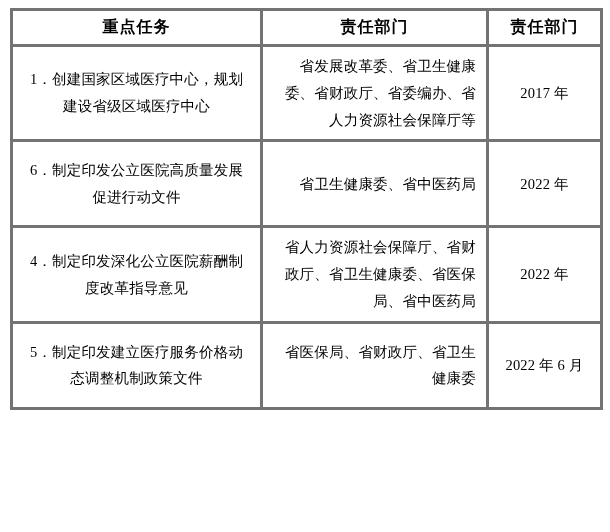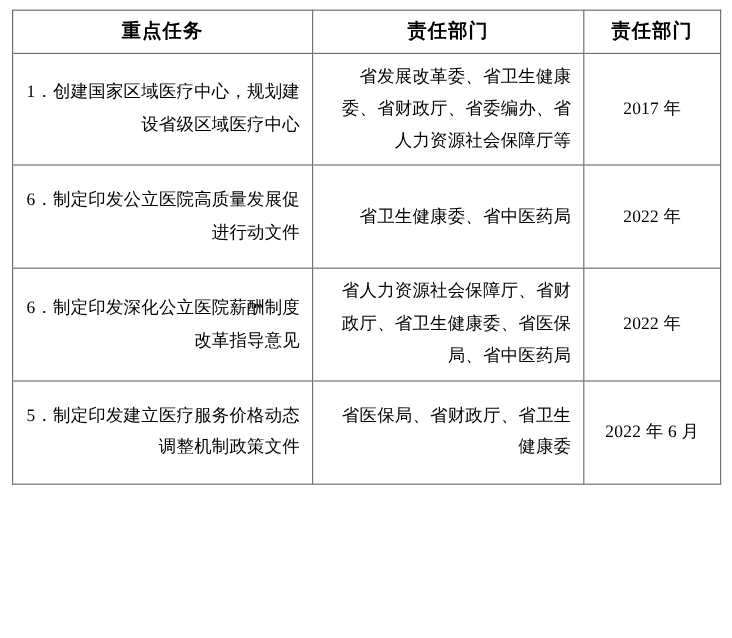--- a/index.html
+++ b/index.html
@@ -26,42 +26,42 @@
     width: 590px;
     table-layout: fixed;
     margin: 0 auto;
   }
   table.task-table col.c1 { width: 250px; }
   table.task-table col.c2 { width: 226px; }
   table.task-table col.c3 { width: 114px; }
 
   table.task-table th,
   table.task-table td {
-    border: 1px solid #737373;
+    border: 3px solid #737373;
     vertical-align: middle;
     box-sizing: border-box;
     margin-left: 32px;
   }
   table.task-table thead th {
     height: 36px;
     text-align: center;
     font-weight: bold;
     font-size: 16px;
     letter-spacing: 1px;
     padding: 2px 4px;
   }
   table.task-table tbody td {
     height: 86px;
     font-size: 14.5px;
     line-height: 1.85;
     padding: 6px 10px;
     letter-spacing: 0.2px;
   }
   td.task-cell {
-    text-align: right;
+    text-align: center;
   }
   td.dept-cell {
     text-align: right;
   }
   td.time-cell {
     text-align: center;
     white-space: nowrap;
   }
 </style>
 </head>
@@ -86,21 +86,21 @@
         <td class="task-cell">1．创建国家区域医疗中心，规划建设省级区域医疗中心</td>
         <td class="dept-cell">省发展改革委、省卫生健康委、省财政厅、省委编办、省人力资源社会保障厅等</td>
         <td class="time-cell">2017 年</td>
       </tr>
       <tr>
         <td class="task-cell">6．制定印发公立医院高质量发展促进行动文件</td>
         <td class="dept-cell">省卫生健康委、省中医药局</td>
         <td class="time-cell">2022 年</td>
       </tr>
       <tr>
-        <td class="task-cell">6．制定印发深化公立医院薪酬制度改革指导意见</td>
+        <td class="task-cell">4．制定印发深化公立医院薪酬制度改革指导意见</td>
         <td class="dept-cell">省人力资源社会保障厅、省财政厅、省卫生健康委、省医保局、省中医药局</td>
         <td class="time-cell">2022 年</td>
       </tr>
       <tr>
         <td class="task-cell">5．制定印发建立医疗服务价格动态调整机制政策文件</td>
         <td class="dept-cell">省医保局、省财政厅、省卫生健康委</td>
         <td class="time-cell">2022 年 6 月</td>
       </tr>
     </tbody>
   </table>

